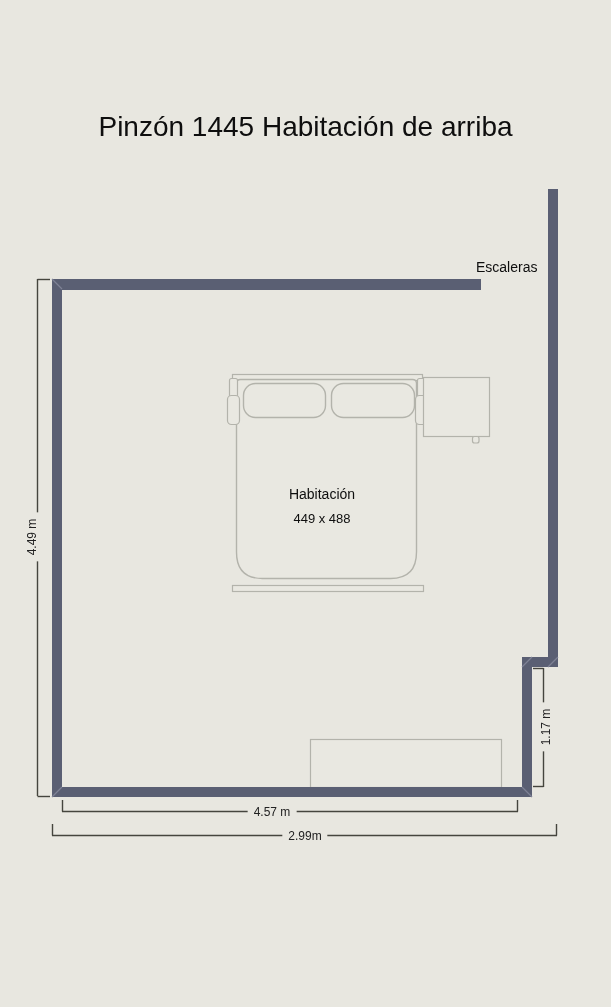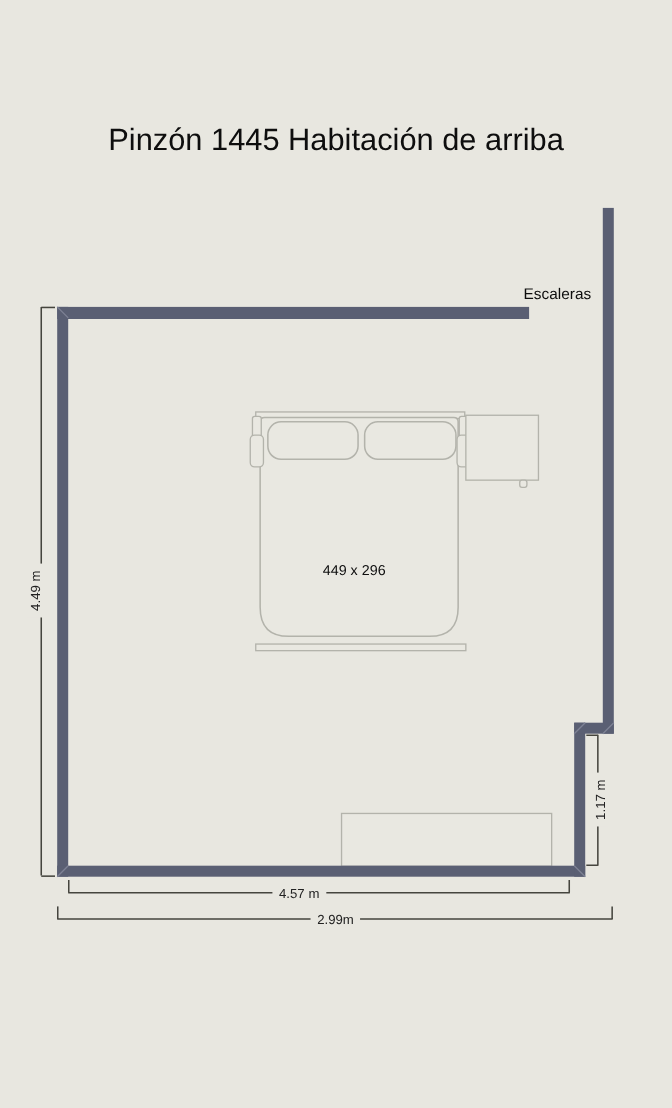--- a/index.html
+++ b/index.html
@@ -117,20 +117,21 @@
     </g>
     <g>
       <line class="dim-line" x1="52" y1="835.5" x2="557" y2="835.5"></line>
       <line class="dim-line" x1="52.5" y1="824" x2="52.5" y2="835.5"></line>
       <line class="dim-line" x1="556.5" y1="824" x2="556.5" y2="835.5"></line>
     </g>
   </svg>
 
   <div class="txt page-title">Pinzón 1445 Habitación de arriba</div>
   <div class="txt lbl-stairs">Escaleras</div>
-  <div class="txt lbl-size">449 x 296</div>
+  <div class="txt lbl-room">Habitación</div>
+  <div class="txt lbl-size">449 x 488</div>
 
   <div class="txt dim-label dim-v dl-left">4.49 m</div>
   <div class="txt dim-label dim-v dl-right">1.17 m</div>
   <div class="txt dim-label dim-h dl-b1">4.57 m</div>
   <div class="txt dim-label dim-h dl-b2">2.99m</div>
 
 </div>
 
 </body></html>

